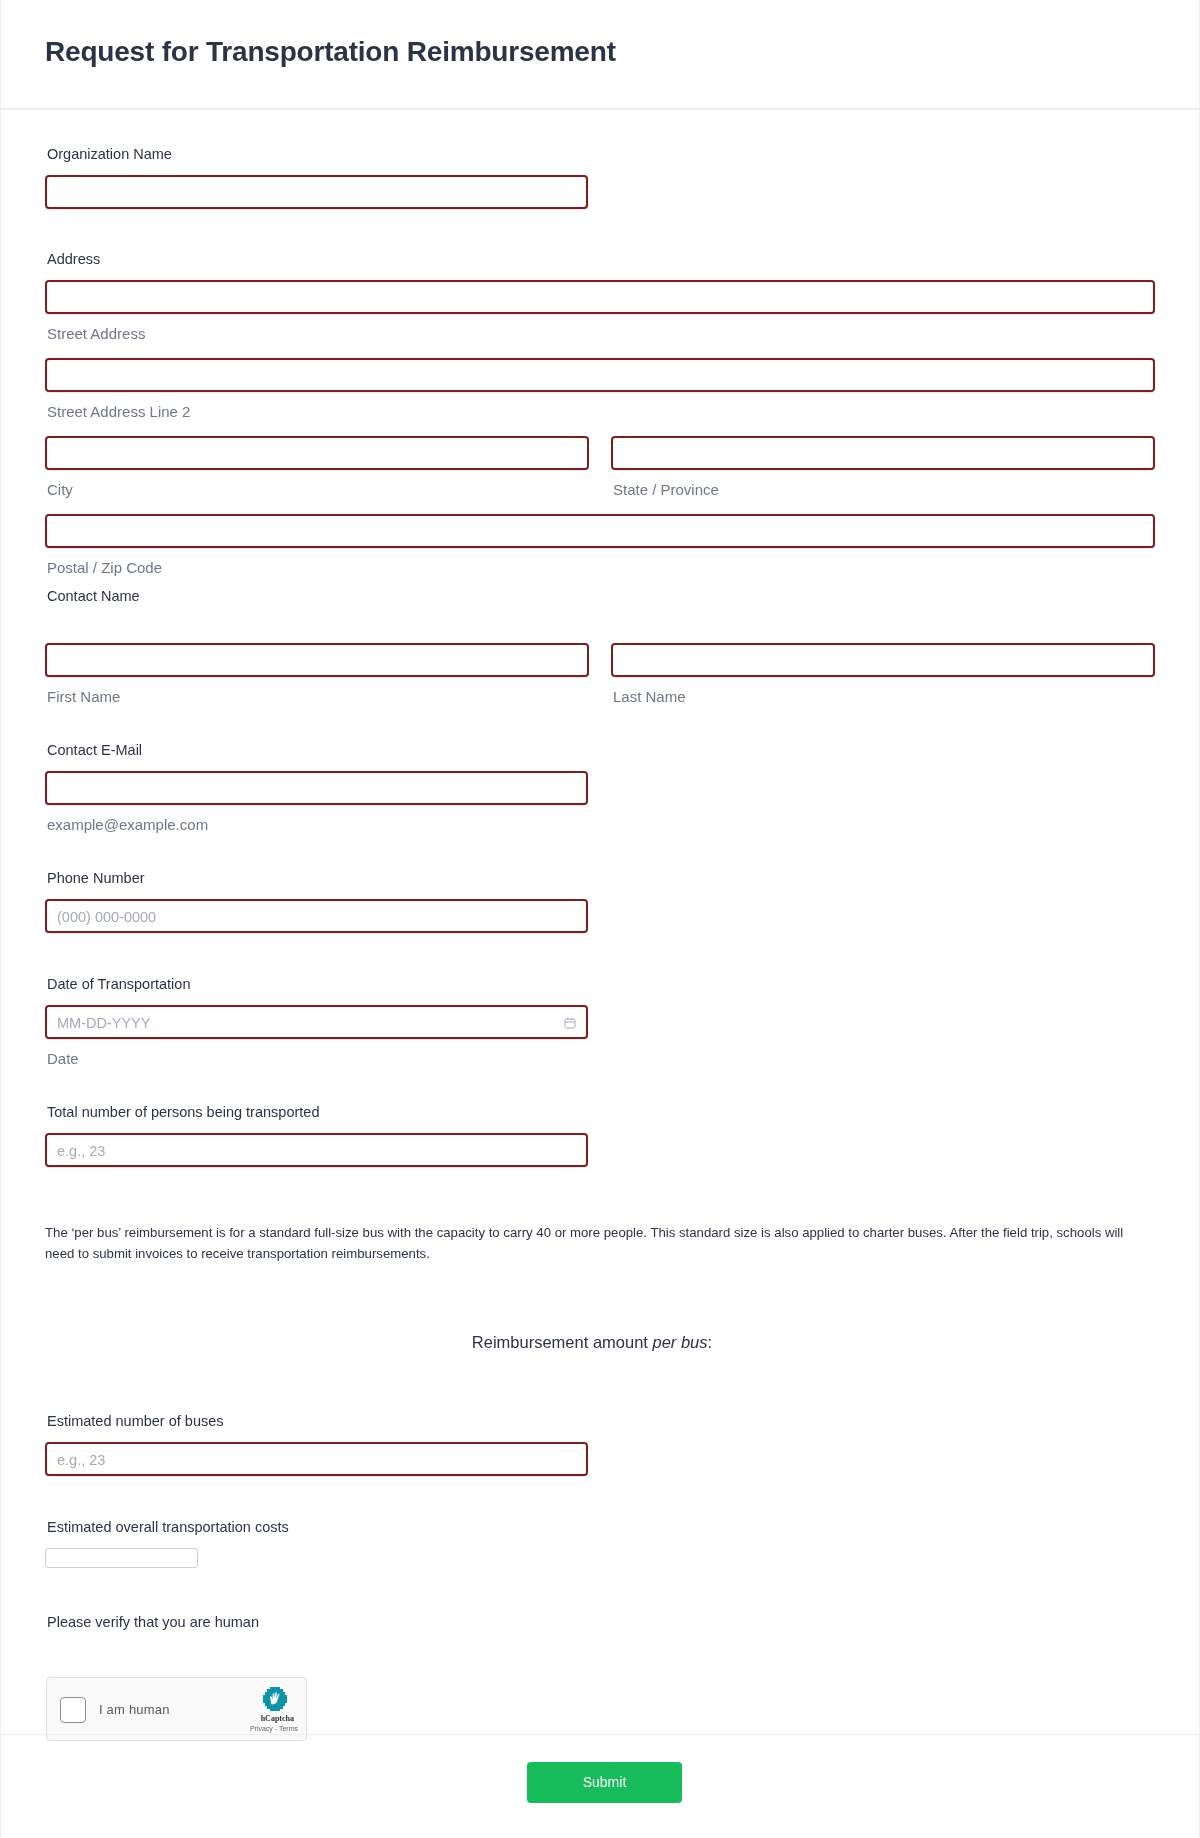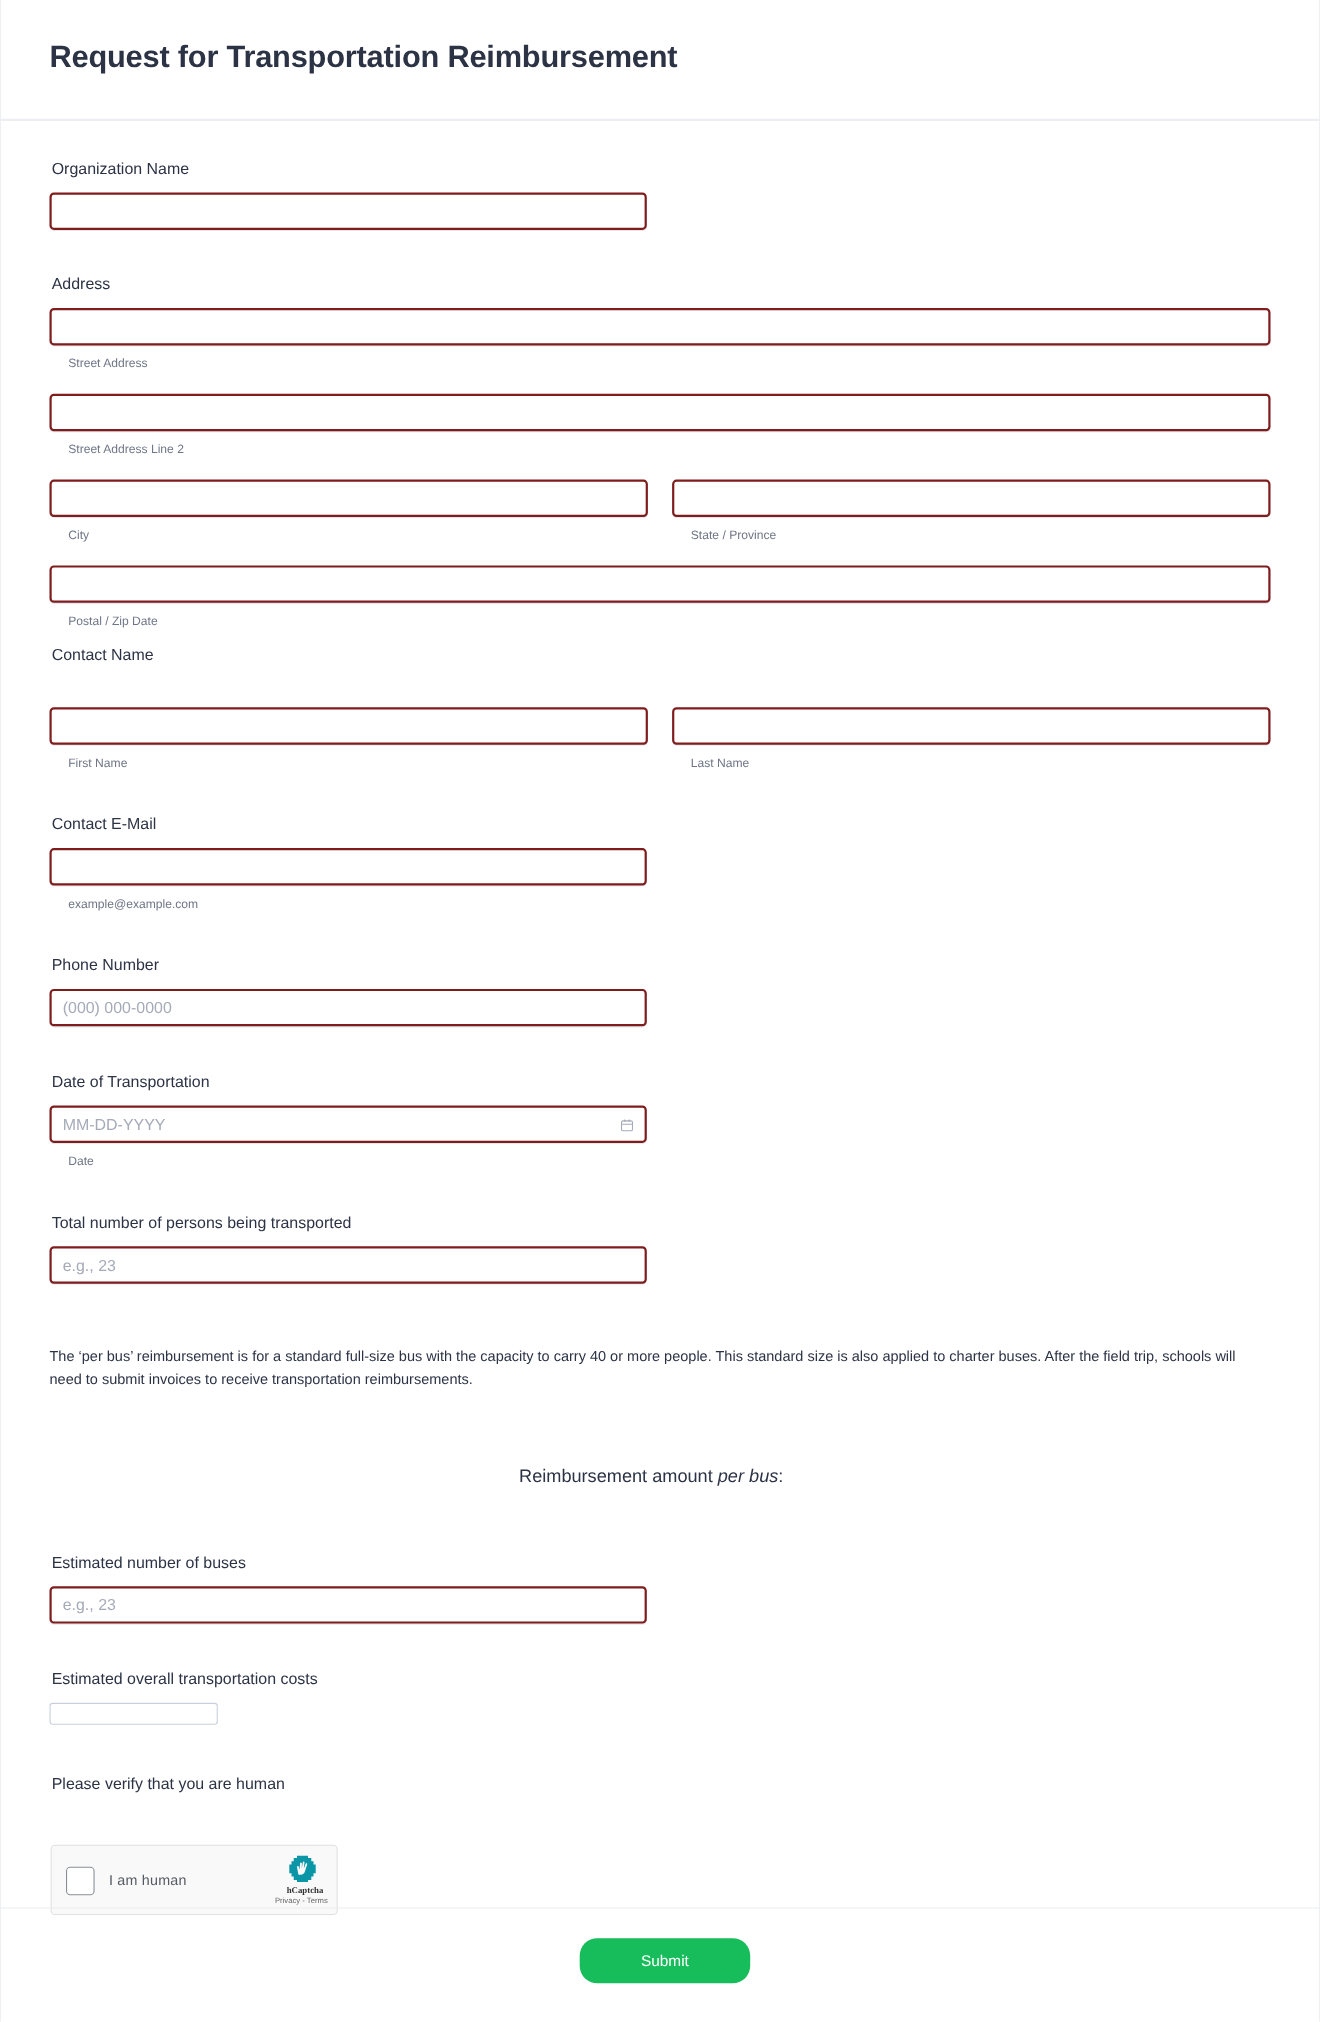--- a/index.html
+++ b/index.html
@@ -5,21 +5,21 @@
   * { box-sizing: border-box; margin: 0; padding: 0; }
   html, body { width: 1200px; height: 1838px; background: #ffffff; overflow: hidden; }
   body { font-family: "Liberation Sans", "DejaVu Sans", sans-serif; color: #2c3345; position: relative; }
 
   .frame { position: absolute; left: 0; top: 0; width: 1200px; height: 1838px; border-left: 1px solid #eef0f3; border-right: 1px solid #eef0f3; }
 
   .header { position: absolute; left: 0; top: 0; width: 1200px; height: 110px; border-bottom: 2px solid #eceef2; }
   .title { position: absolute; left: 45px; top: 36px; font-size: 28px; font-weight: bold; color: #2c3345; letter-spacing: -0.2px; }
 
   .label { position: absolute; left: 47px; font-size: 14.5px; color: #2c3345; font-weight: 500; }
-  .sublabel { position: absolute; font-size: 11px; color: #6f7687; margin-left: 15px; }
+  .sublabel { position: absolute; font-size: 15px; color: #6f7687; }
 
   .input { position: absolute; height: 34px; border: 2px solid #7f1d1d; border-radius: 4px; background: #fff; box-shadow: 0 1px 0 #e4e7ee; }
   .input .ph { position: absolute; left: 10px; top: 8px; font-size: 14.5px; color: #a5aab8; }
   .full { left: 45px; width: 1110px; }
   .half-l { left: 45px; width: 544px; }
   .half-r { left: 611px; width: 544px; }
   .half { left: 45px; width: 543px; }
 
   .cal-icon { position: absolute; right: 10px; top: 10px; width: 12px; height: 12px; }
 
@@ -30,21 +30,21 @@
   .small-field { position: absolute; left: 45px; top: 1548px; width: 153px; height: 20px; border: 1px solid #c9cfdb; border-radius: 3px; background: #fff; }
 
   .captcha { position: absolute; left: 46px; top: 1644px; width: 261px; height: 64px; background: #f9f9f9; border: 1px solid #e0e0e0; border-radius: 4px; margin-top: 33px; }
   .captcha .cb { position: absolute; left: 13px; top: 19px; width: 26px; height: 26px; border: 1px solid #8a8f96; border-radius: 4px; background: #fff; }
   .captcha .cb-label { position: absolute; left: 52px; top: 24px; font-size: 13px; color: #555a62; letter-spacing: 0.2px; }
   .captcha .logo { position: absolute; right: 18px; top: 8px; width: 26px; height: 26px; }
   .captcha .brand { position: absolute; right: 12px; top: 36px; font-size: 8px; font-weight: bold; color: #333; font-family: Liberation Serif, serif; }
   .captcha .links { position: absolute; right: 8px; top: 47px; font-size: 7px; color: #666; }
 
   .footer-line { position: absolute; left: 0; top: 1734px; width: 1200px; height: 1px; background: #eceef2; }
-  .submit { position: absolute; left: 527px; top: 1762px; width: 155px; height: 41px; background: #18bd5b; border-radius: 16px; color: #ffffff; font-size: 14px; text-align: center; line-height: 41px; border: none; font-family: "Liberation Sans", sans-serif; }
+  .submit { position: absolute; left: 527px; top: 1762px; width: 155px; height: 41px; background: #18bd5b; border-radius: 4px; color: #ffffff; font-size: 14px; text-align: center; line-height: 41px; border: none; font-family: "Liberation Sans", sans-serif; }
 </style>
 </head>
 <body>
 
 <div class="frame"></div>
 
 <div class="header">
   <h1 class="title">Request for Transportation Reimbursement</h1>
 </div>
 
@@ -57,21 +57,21 @@
 
 <div class="input full" style="top:358px;"></div>
 <span class="sublabel" style="left:47px; top:403px;">Street Address Line 2</span>
 
 <div class="input half-l" style="top:436px;"></div>
 <span class="sublabel" style="left:47px; top:481px;">City</span>
 <div class="input half-r" style="top:436px;"></div>
 <span class="sublabel" style="left:613px; top:481px;">State / Province</span>
 
 <div class="input full" style="top:514px;"></div>
-<span class="sublabel" style="left:47px; top:559px;">Postal / Zip Date</span>
+<span class="sublabel" style="left:47px; top:559px;">Postal / Zip Code</span>
 
 <label class="label" style="top:588px;">Contact Name</label>
 <div class="input half-l" style="top:643px;"></div>
 <span class="sublabel" style="left:47px; top:688px;">First Name</span>
 <div class="input half-r" style="top:643px;"></div>
 <span class="sublabel" style="left:613px; top:688px;">Last Name</span>
 
 <label class="label" style="top:742px;">Contact E-Mail</label>
 <div class="input half" style="top:771px;"></div>
 <span class="sublabel" style="left:47px; top:816px;">example@example.com</span>

